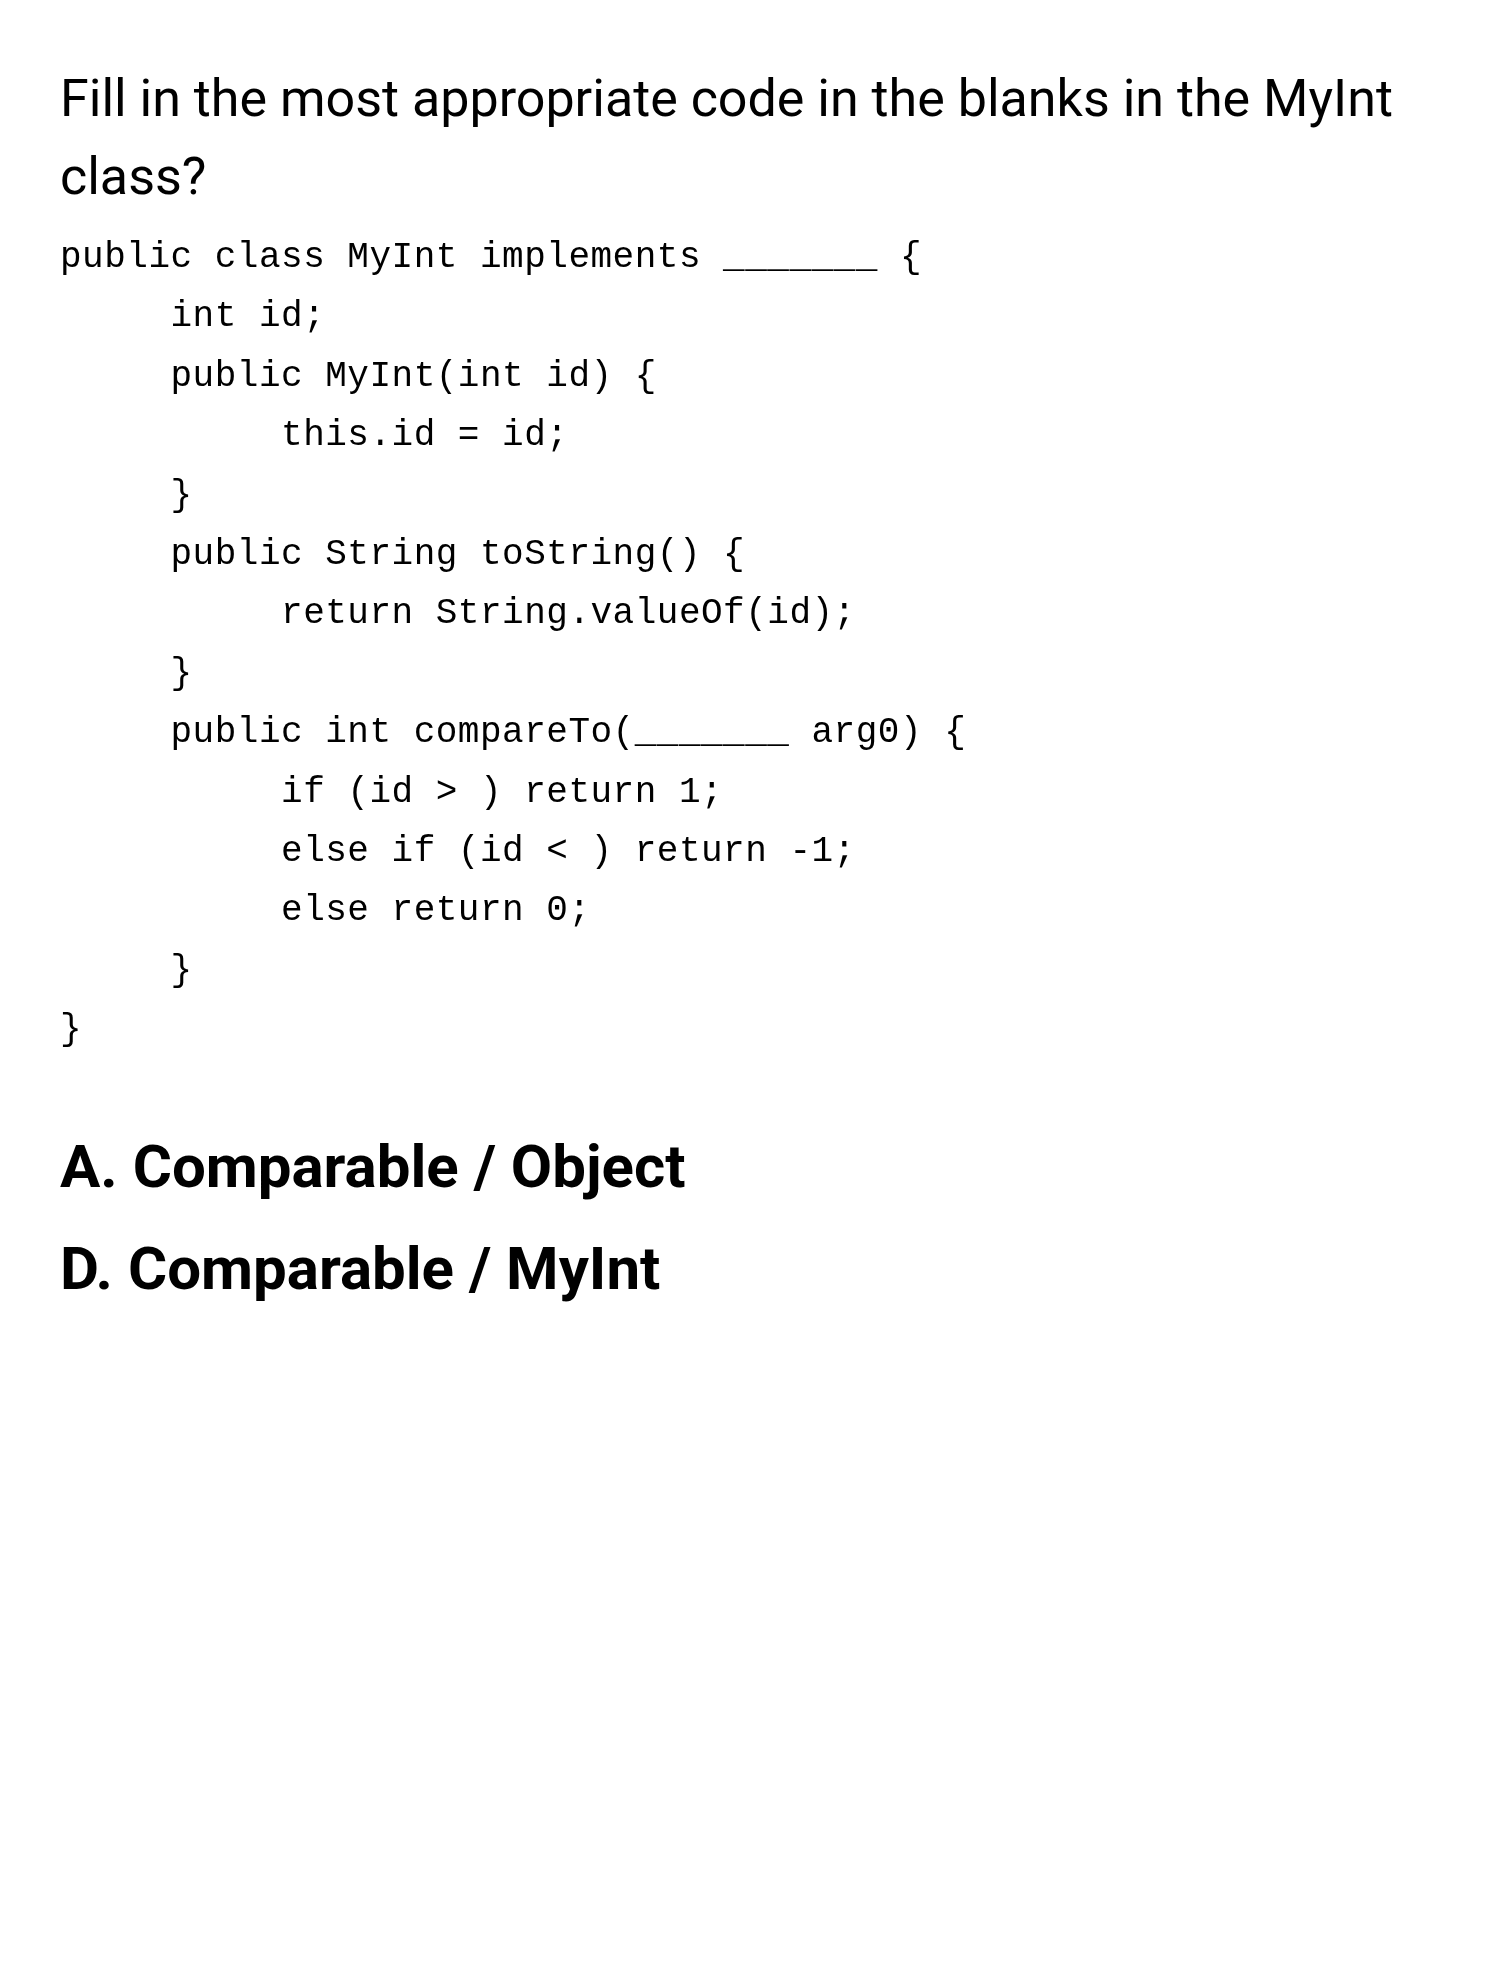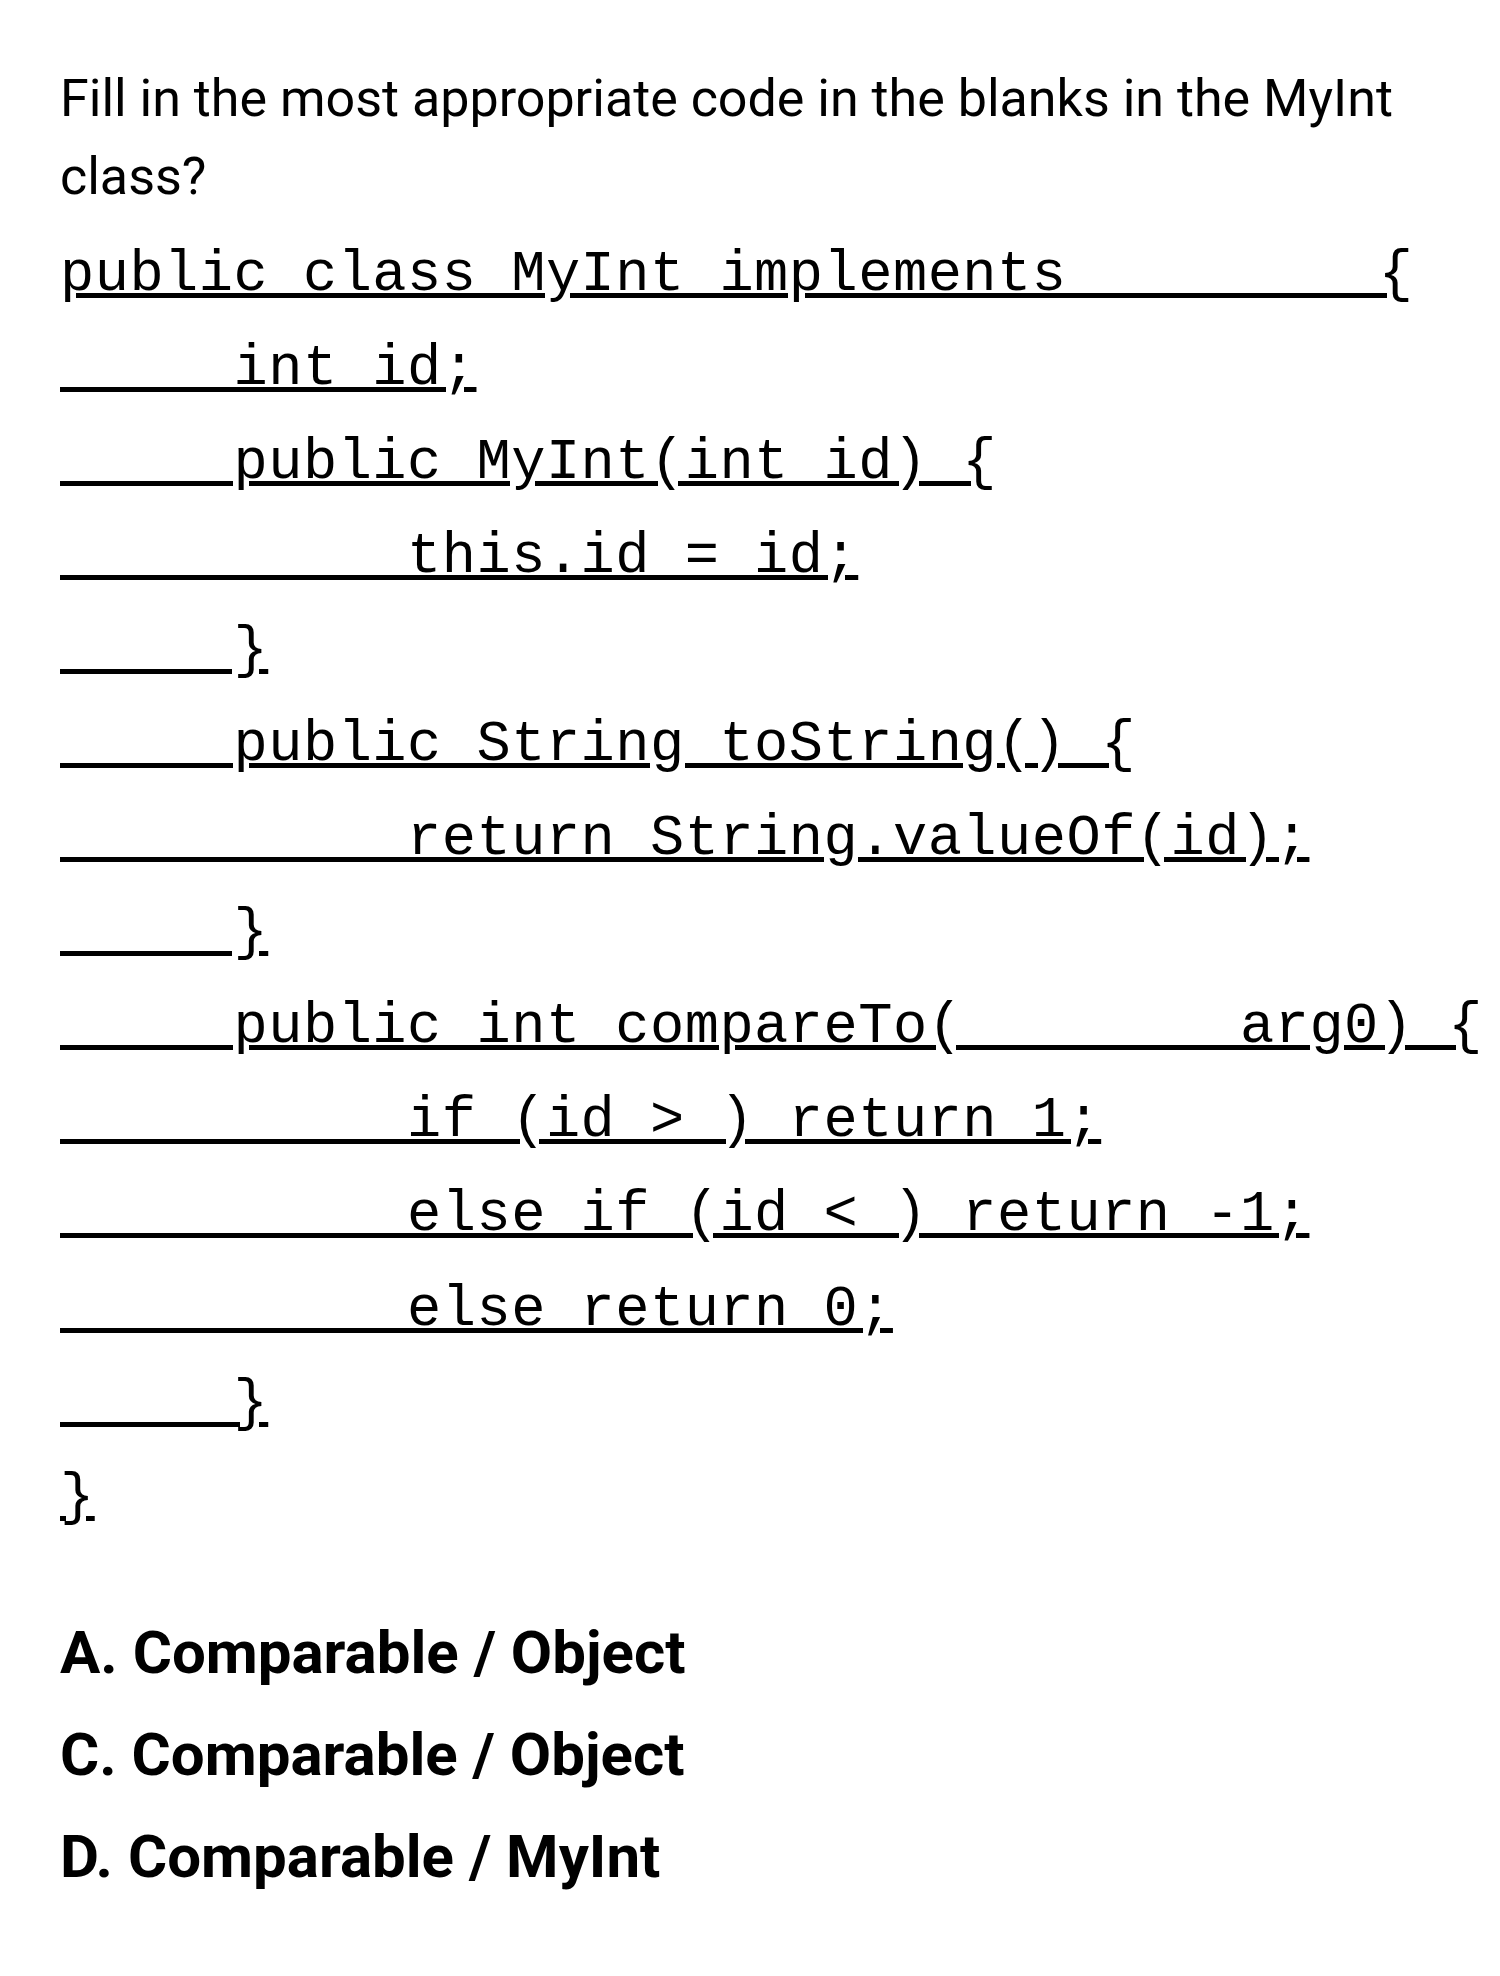--- a/index.html
+++ b/index.html
@@ -15,27 +15,26 @@
       color: #000000;
     }
     .question-text {
       font-size: 52px;
       line-height: 1.5;
       font-weight: 400;
       margin-bottom: 12px;
     }
     .code-block {
       font-family: "Courier New", Courier, monospace;
-      font-size: 57px;
+      font-size: 36px;
       line-height: 1.65;
       white-space: pre;
       font-weight: 400;
       letter-spacing: 0.5px;
       margin-bottom: 60px;
-      text-decoration: underline;
     }
     .options {
       font-size: 60px;
       line-height: 1.6;
       font-weight: 700;
     }
     .option {
       margin-bottom: 6px;
     }
   </style>
@@ -54,15 +53,14 @@
 <span>     }</span>
 <span>     public int compareTo(_______ arg0) {</span>
 <span>          if (id &gt; ) return 1;</span>
 <span>          else if (id &lt; ) return -1;</span>
 <span>          else return 0;</span>
 <span>     }</span>
 <span>}</span></div>
 
 <div class="options">
   <div class="option">A. Comparable / Object</div>
-  <div class="option">C. Comparable / Object</div>
   <div class="option">D. Comparable / MyInt</div>
 </div>
 
 </body></html>

